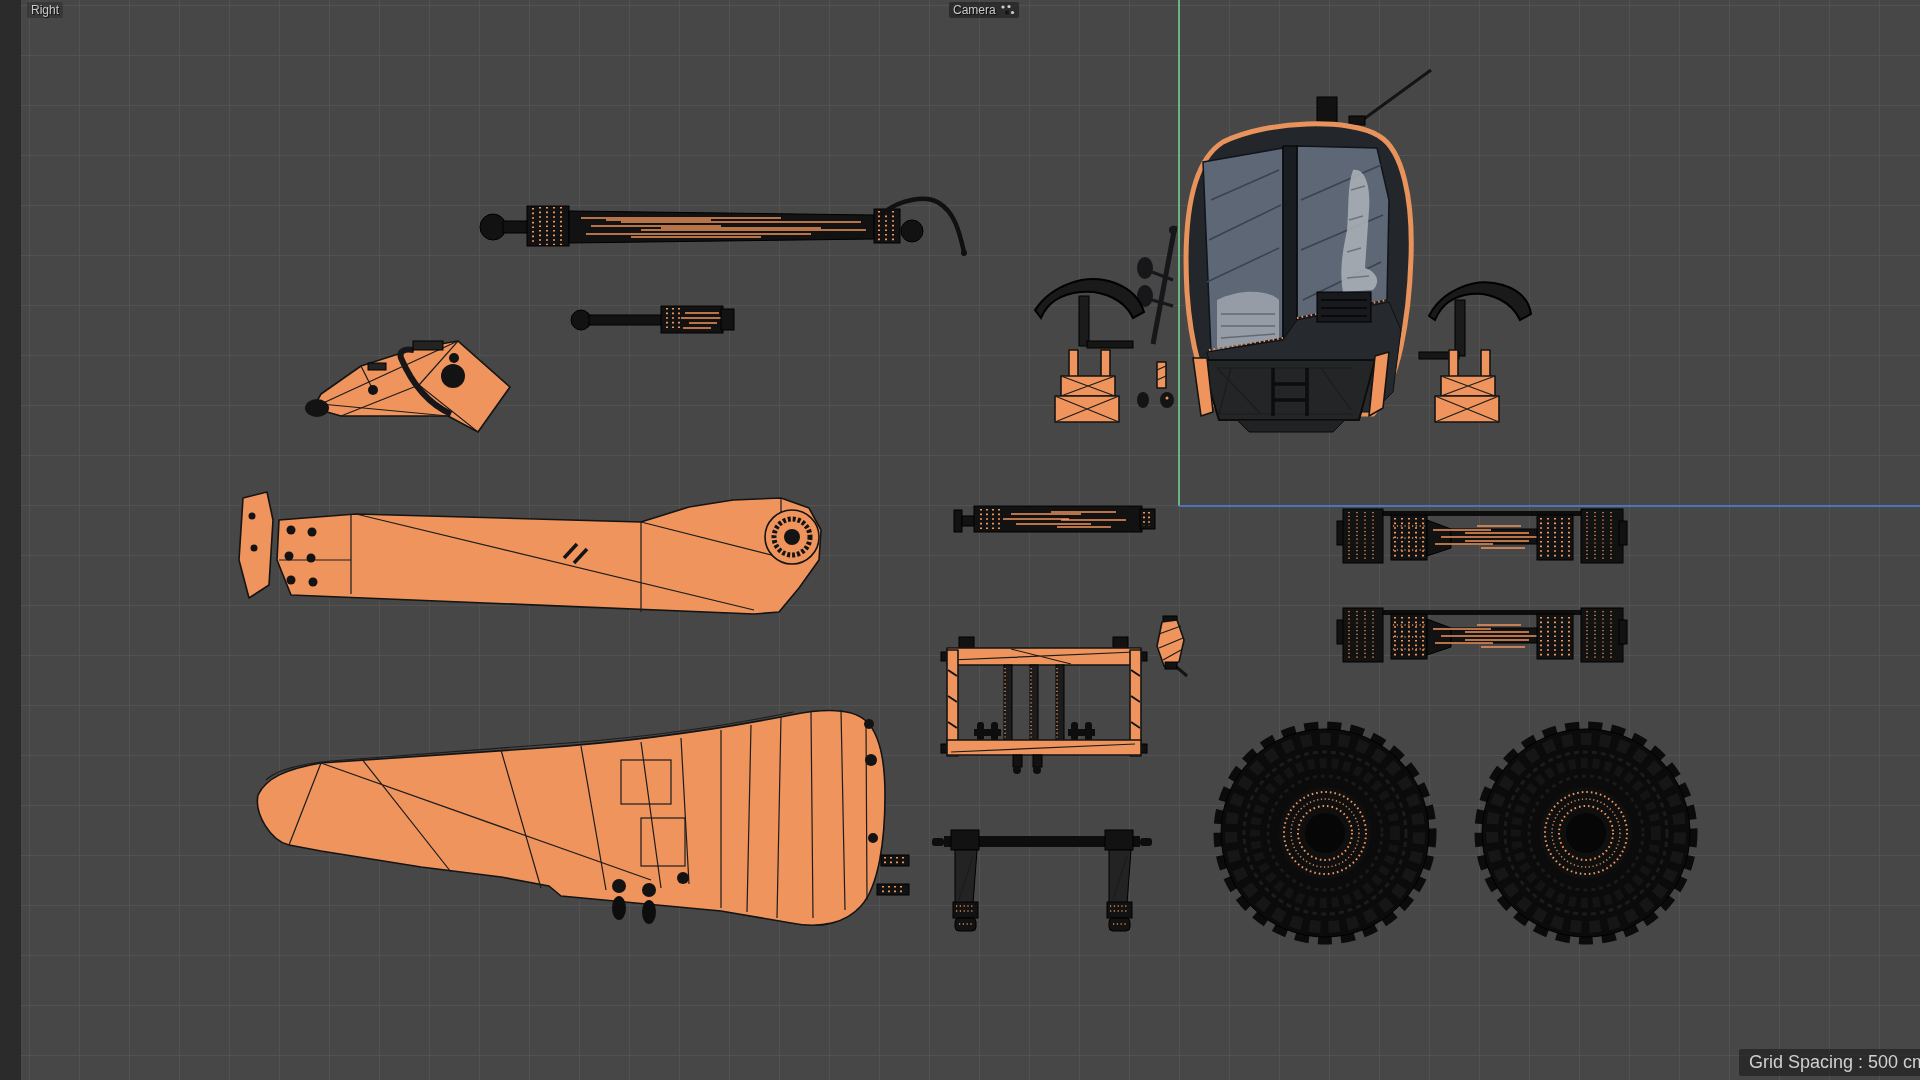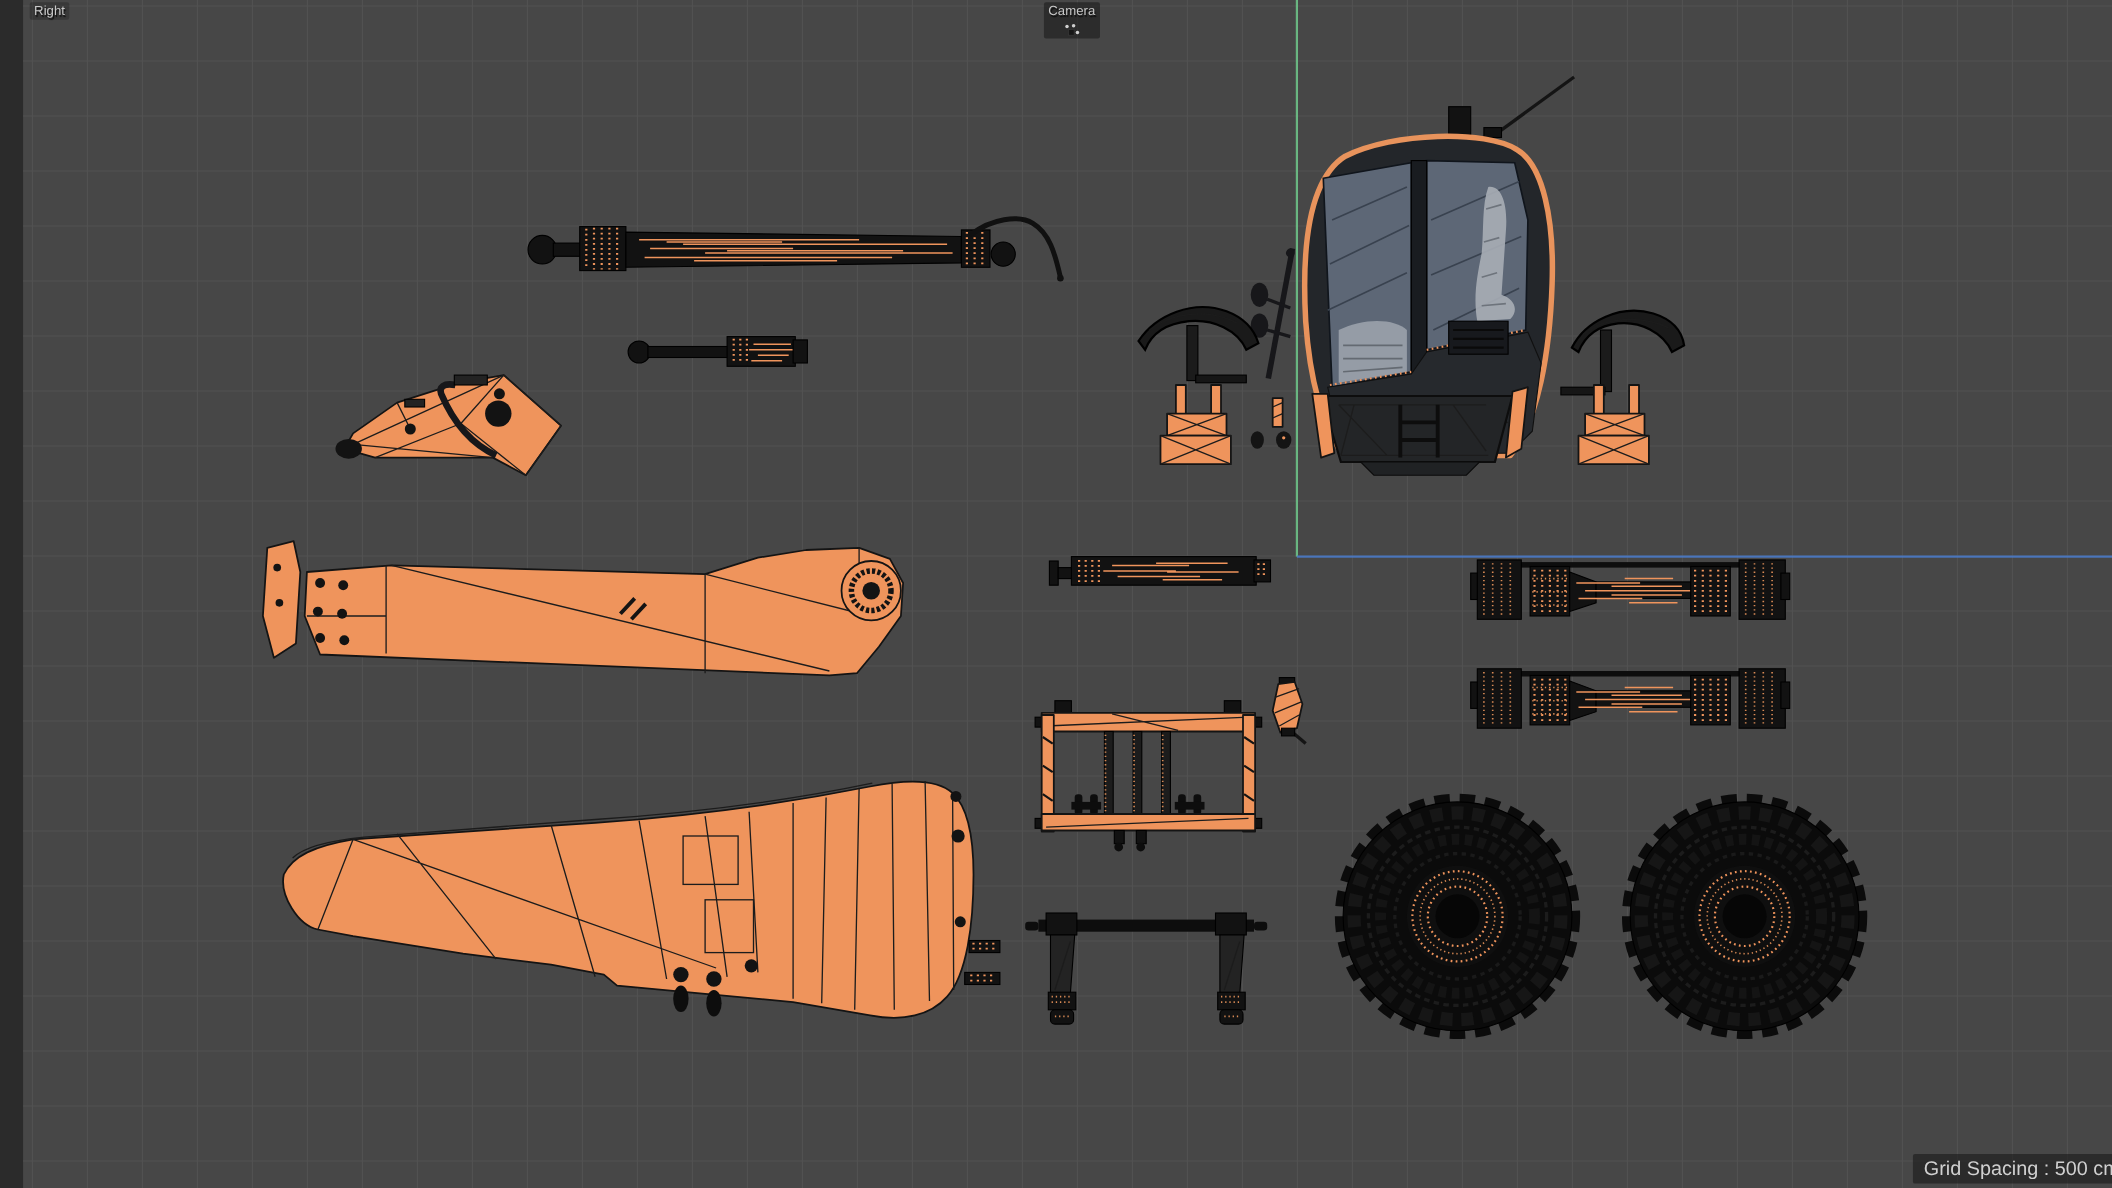--- a/index.html
+++ b/index.html
@@ -19,21 +19,20 @@
   .view-label{
     position:absolute;left:6px;top:2px;font-size:12px;color:#C9C9C9;
     background:rgba(30,30,30,.35);padding:1px 4px;border-radius:2px;
     text-shadow:1px 1px 1px rgba(0,0,0,.8);
   }
   .camera-label{
     position:absolute;left:928px;top:2px;font-size:12px;color:#C9C9C9;
     background:rgba(22,22,22,.55);padding:1px 4px;border-radius:2px;
     display:flex;align-items:center;gap:4px;
     text-shadow:1px 1px 1px rgba(0,0,0,.8);
-    flex-direction:column;
   }
   .camera-label svg{display:block;}
   .status-box{
     position:absolute;right:4px;bottom:4px;font-size:18px;color:#D0D0D0;
     background:rgba(20,20,20,.55);padding:3px 10px;border-radius:2px;
   }
   svg.scene{position:absolute;left:0;top:0;}
   
   .op{fill:#EF945C;stroke:#141414;stroke-width:1.6;stroke-linejoin:round;}
   .dk{fill:#121212;stroke:#000;stroke-width:1;}

